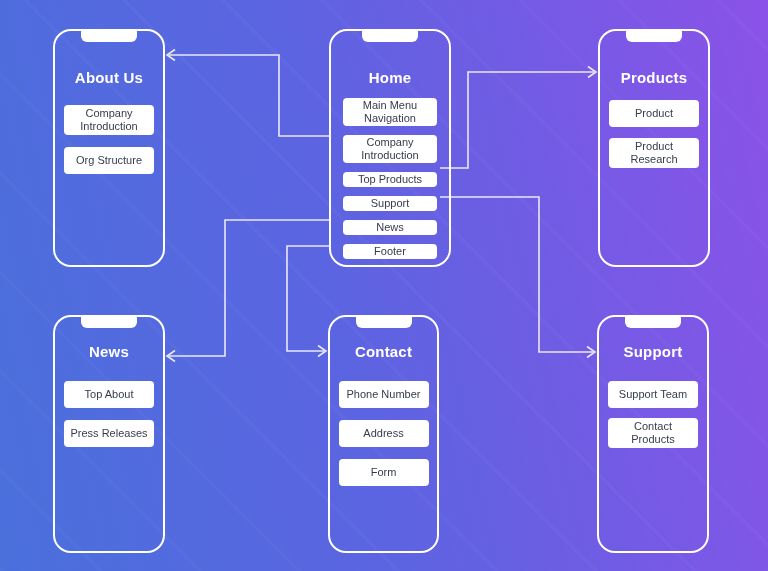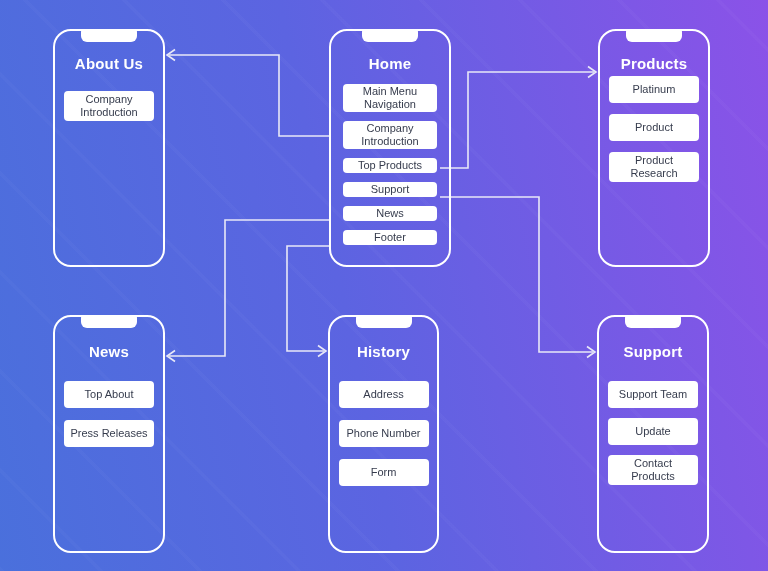--- a/index.html
+++ b/index.html
@@ -34,21 +34,21 @@
   .phone {
     position: absolute;
     width: 112px;
     height: 238px;
     box-sizing: border-box;
     border: 2px solid #ffffff;
     border-radius: 18px;
     display: flex;
     flex-direction: column;
     align-items: center;
-    padding-top: 24px;
+    padding-top: 38px;
     z-index: 2;
   }
   .phone.row2 { padding-top: 26px; }
 
   .notch {
     position: absolute;
     top: -2px;
     left: 50%;
     transform: translateX(-50%);
     width: 56px;
@@ -61,21 +61,21 @@
     font-size: 15px;
     font-weight: 700;
     line-height: 18px;
     color: #ffffff;
     letter-spacing: 0.2px;
     margin-bottom: 18px;
     white-space: nowrap;
   }
   .phone.row2 .screen-title { margin-bottom: 20px; }
   .phone.compact .screen-title { margin-bottom: 11px; }
-  .phone-products .screen-title { margin-bottom: 3px; }
+  .phone-products .screen-title { margin-bottom: 13px; }
 
   .menu {
     display: flex;
     flex-direction: column;
     gap: 12px;
     width: 90px;
   }
   .phone.compact .menu { gap: 9px; width: 94px; }
   .phone-products .menu { gap: 11px; }
   .phone-support .menu { gap: 10px; }
@@ -118,66 +118,65 @@
 
   <path d="M329,246 H287 V351 H324"></path>
   <polyline points="318,345.5 326,351 318,356.5"></polyline>
 </svg>
 
 <div class="phone phone-about" style="left:53px; top:29px;">
   <div class="notch"></div>
   <div class="screen-title">About Us</div>
   <div class="menu">
     <div class="menu-item">Company Introduction</div>
+    <div class="menu-item">Org Structure</div>
   </div>
 </div>
 
 <div class="phone phone-home compact" style="left:329px; top:29px; width:122px;">
   <div class="notch"></div>
   <div class="screen-title">Home</div>
   <div class="menu">
     <div class="menu-item">Main Menu Navigation</div>
     <div class="menu-item">Company Introduction</div>
     <div class="menu-item">Top Products</div>
     <div class="menu-item">Support</div>
     <div class="menu-item">News</div>
     <div class="menu-item">Footer</div>
   </div>
 </div>
 
 <div class="phone phone-products" style="left:598px; top:29px;">
   <div class="notch"></div>
   <div class="screen-title">Products</div>
   <div class="menu">
-    <div class="menu-item">Platinum</div>
     <div class="menu-item">Product</div>
     <div class="menu-item">Product Research</div>
   </div>
 </div>
 
 <div class="phone phone-news row2" style="left:53px; top:315px;">
   <div class="notch"></div>
   <div class="screen-title">News</div>
   <div class="menu">
     <div class="menu-item">Top About</div>
     <div class="menu-item">Press Releases</div>
   </div>
 </div>
 
 <div class="phone phone-contact row2" style="left:328px; top:315px; width:111px;">
   <div class="notch"></div>
-  <div class="screen-title">History</div>
+  <div class="screen-title">Contact</div>
   <div class="menu">
+    <div class="menu-item">Phone Number</div>
     <div class="menu-item">Address</div>
-    <div class="menu-item">Phone Number</div>
     <div class="menu-item">Form</div>
   </div>
 </div>
 
 <div class="phone phone-support row2" style="left:597px; top:315px;">
   <div class="notch"></div>
   <div class="screen-title">Support</div>
   <div class="menu">
     <div class="menu-item">Support Team</div>
-    <div class="menu-item">Update</div>
     <div class="menu-item">Contact Products</div>
   </div>
 </div>
 
 </body></html>

